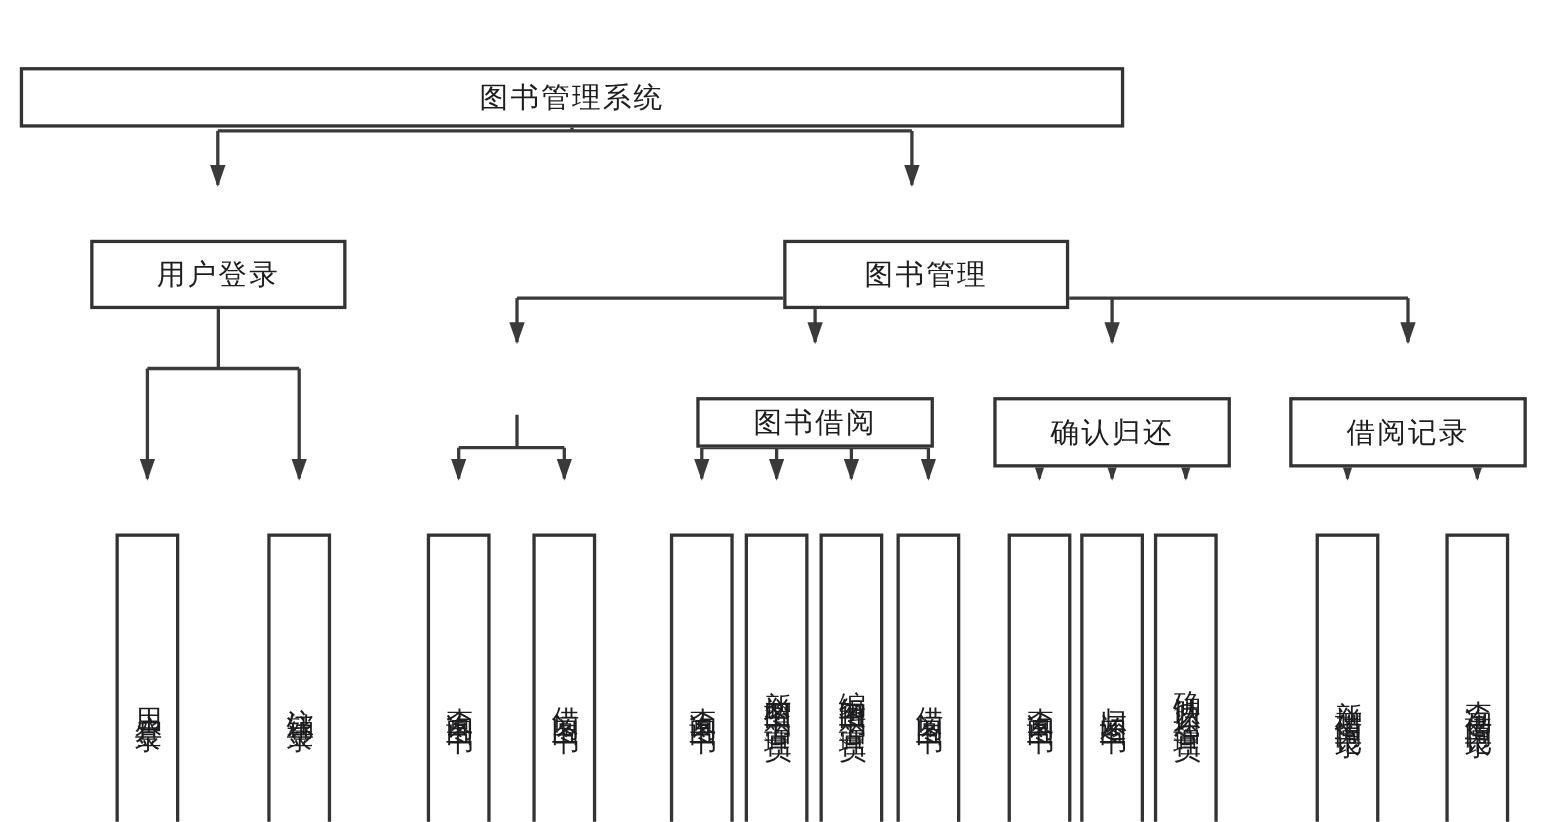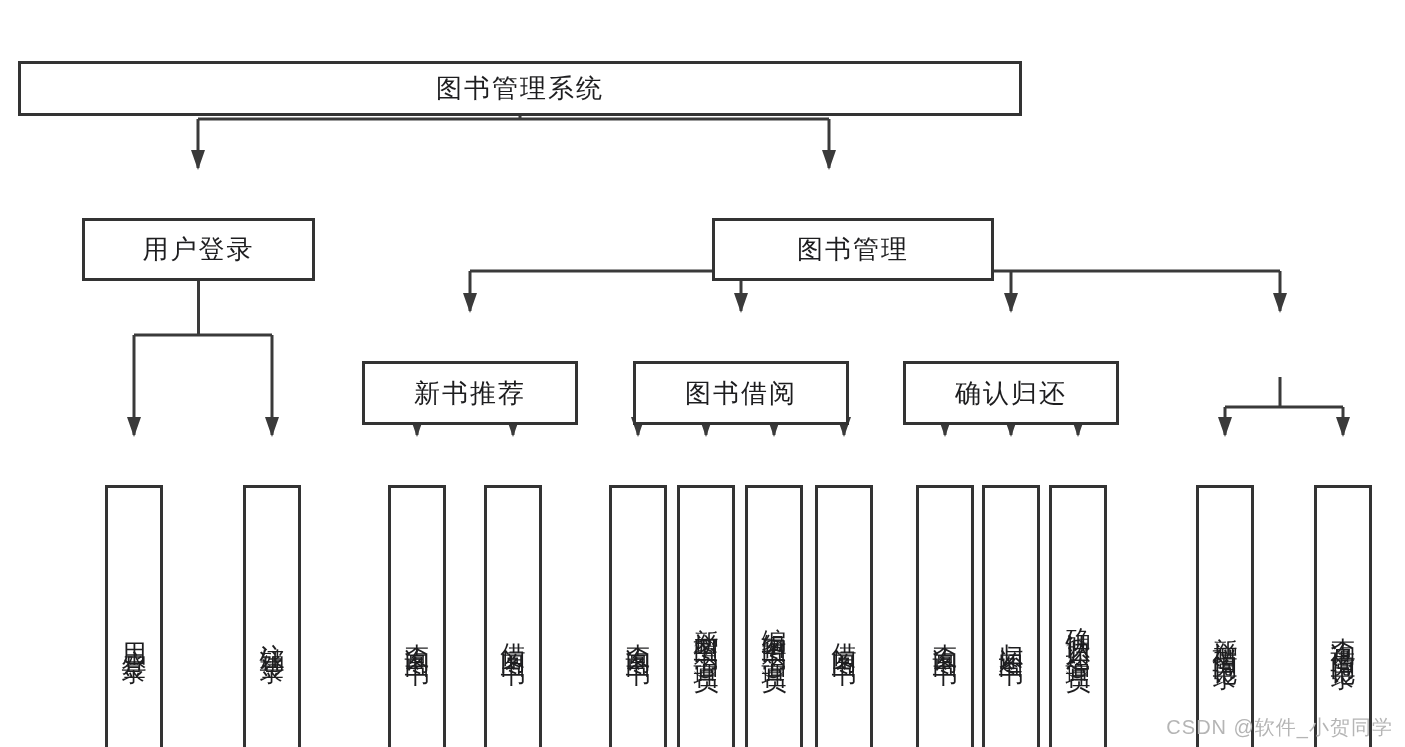--- a/index.html
+++ b/index.html
@@ -48,24 +48,24 @@
     text-orientation:mixed;
     font-size:25px;
     letter-spacing:6px;
     line-height:1;
     white-space:nowrap;
   }
   
   #root{left:18px;top:13px;width:1004px;height:55px;}
   
   #user-login{left:82px;top:170px;width:233px;height:63px;}
-  #book-management{left:712px;top:170px;width:282px;height:63px;}
+  #book-management{left:712px;top:170px;width:260px;height:63px;}
   
   #new-book-recommend{left:362px;top:313px;width:216px;height:64px;}
-  #book-borrow{left:633px;top:313px;width:216px;height:64px;}
+  #book-borrow{left:633px;top:313px;width:216px;height:46px;}
   #current-borrow{left:903px;top:313px;width:216px;height:64px;}
   #borrow-records{left:1172px;top:313px;width:216px;height:64px;}
   
   .leaf{top:437px;width:58px;height:300px;}
   #leaf-user-login{left:105px;}
   #leaf-logout{left:243px;}
   #leaf-query-book-a{left:388px;}
   #leaf-borrow-book-a{left:484px;}
   #leaf-query-book-b{left:609px;}
   #leaf-add-book-admin{left:677px;}
@@ -129,32 +129,31 @@
       <path d="M1225 407 V435" marker-end="url(#arrow)"></path>
       <path d="M1343 407 V435" marker-end="url(#arrow)"></path>
     </g>
   </svg>
 
   <div id="root" class="node h">图书管理系统</div>
 
   <div id="user-login" class="node h">用户登录</div>
   <div id="book-management" class="node h">图书管理</div>
 
-  <div id="new-book-recommend" class="node h">新书推荐</div>
   <div id="book-borrow" class="node h">图书借阅</div>
   <div id="current-borrow" class="node h">确认归还</div>
+  <div id="borrow-records" class="node h">借阅记录</div>
 
   <div id="leaf-user-login" class="node v leaf">用户登录</div>
   <div id="leaf-logout" class="node v leaf">注销登录</div>
   <div id="leaf-query-book-a" class="node v leaf">查询图书</div>
   <div id="leaf-borrow-book-a" class="node v leaf">借阅图书</div>
   <div id="leaf-query-book-b" class="node v leaf">查询图书</div>
   <div id="leaf-add-book-admin" class="node v leaf">新增图书（管理员）</div>
   <div id="leaf-edit-book-admin" class="node v leaf">编辑图书（管理员）</div>
   <div id="leaf-borrow-book-b" class="node v leaf">借阅图书</div>
   <div id="leaf-query-book-c" class="node v leaf">查询图书</div>
   <div id="leaf-return-book" class="node v leaf">归还图书</div>
   <div id="leaf-confirm-return-admin" class="node v leaf">确认归还（管理员）</div>
   <div id="leaf-add-borrow-record" class="node v leaf">新增借阅记录</div>
   <div id="leaf-query-borrow-record" class="node v leaf">查询借阅记录</div>
 
-  <div class="watermark">CSDN @软件_小贺同学</div>
 </div>
 
 </body></html>

